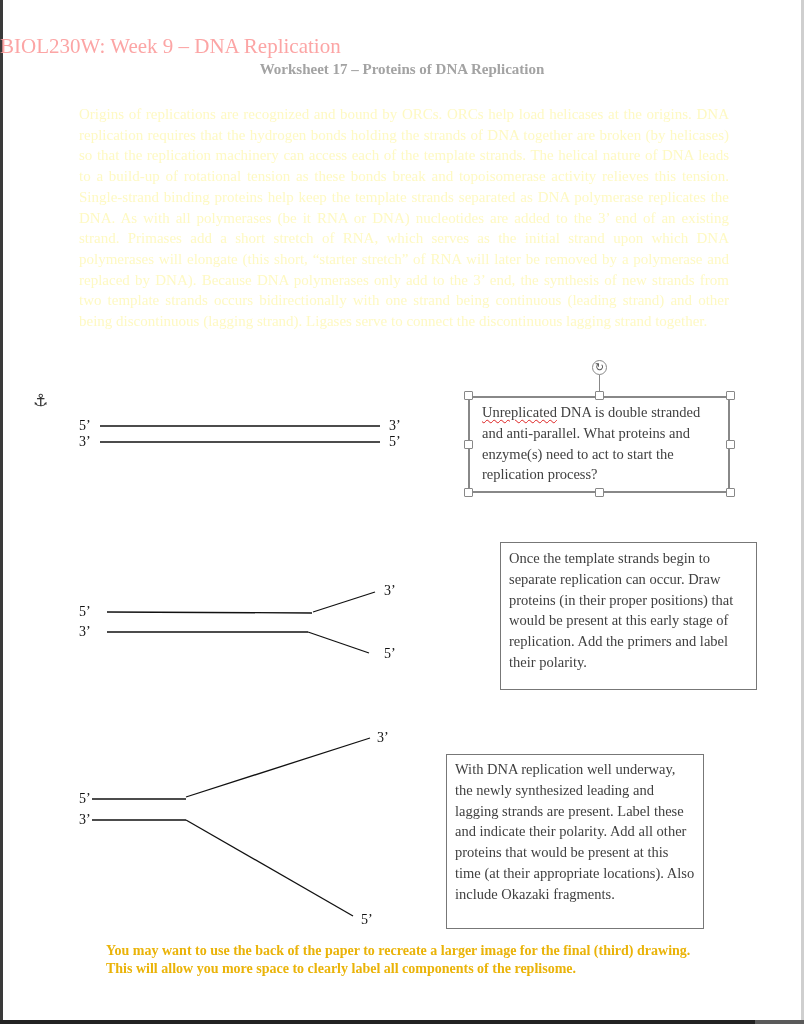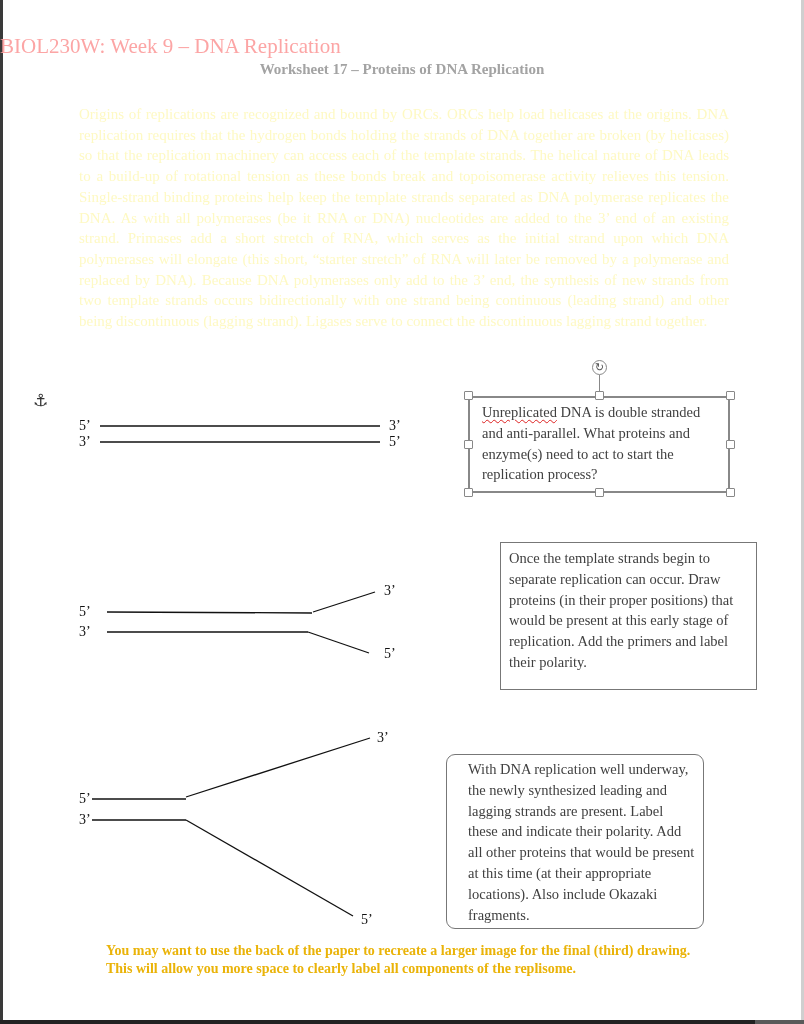--- a/index.html
+++ b/index.html
@@ -32,21 +32,21 @@
   }
   .lbl { font-size:14px; color:#111; line-height:14px; }
   svg.draw { position:absolute; left:0; top:0; width:804px; height:1024px; pointer-events:none; }
   .qbox {
     position:absolute; box-sizing:border-box;
     border:1px solid #777; background:#fff;
     font-size:14.5px; line-height:20.8px; color:#404040;
   }
   .qbox1 { left:468px; top:396px; width:262px; height:97px; border:2px solid #888; padding:4px 10px 0 12px; }
   .qbox2 { left:452px; top:542px; width:257px; height:148px; padding:5px 8px 0 8px;margin-left:48px; }
-  .qbox3 { left:446px; top:754px; width:258px; height:175px; padding:4px 8px 0 21px;border-radius:9px; }
+  .qbox3 { left:446px; top:754px; width:258px; height:175px; padding:4px 8px 0 8px; }
   .squiggle { text-decoration: underline wavy #d22; text-decoration-thickness:1px; text-underline-offset:2px; }
   .handle { position:absolute; width:9px; height:9px; background:#fff; border:1px solid #888; box-sizing:border-box; border-radius:1px; }
   .rotate-handle {
     position:absolute; left:592px; top:360px; width:15px; height:15px; border-radius:50%;
     border:1px solid #888; background:#fff; box-sizing:border-box;
     font-size:11px; line-height:13px; text-align:center; color:#555; font-family:"DejaVu Sans", sans-serif;
   }
   .rotate-stem { position:absolute; left:599px; top:375px; width:1px; height:20px; background:#888; }
   .anchor {
     position:absolute; left:33px; top:390px; font-size:17px; color:#333;

